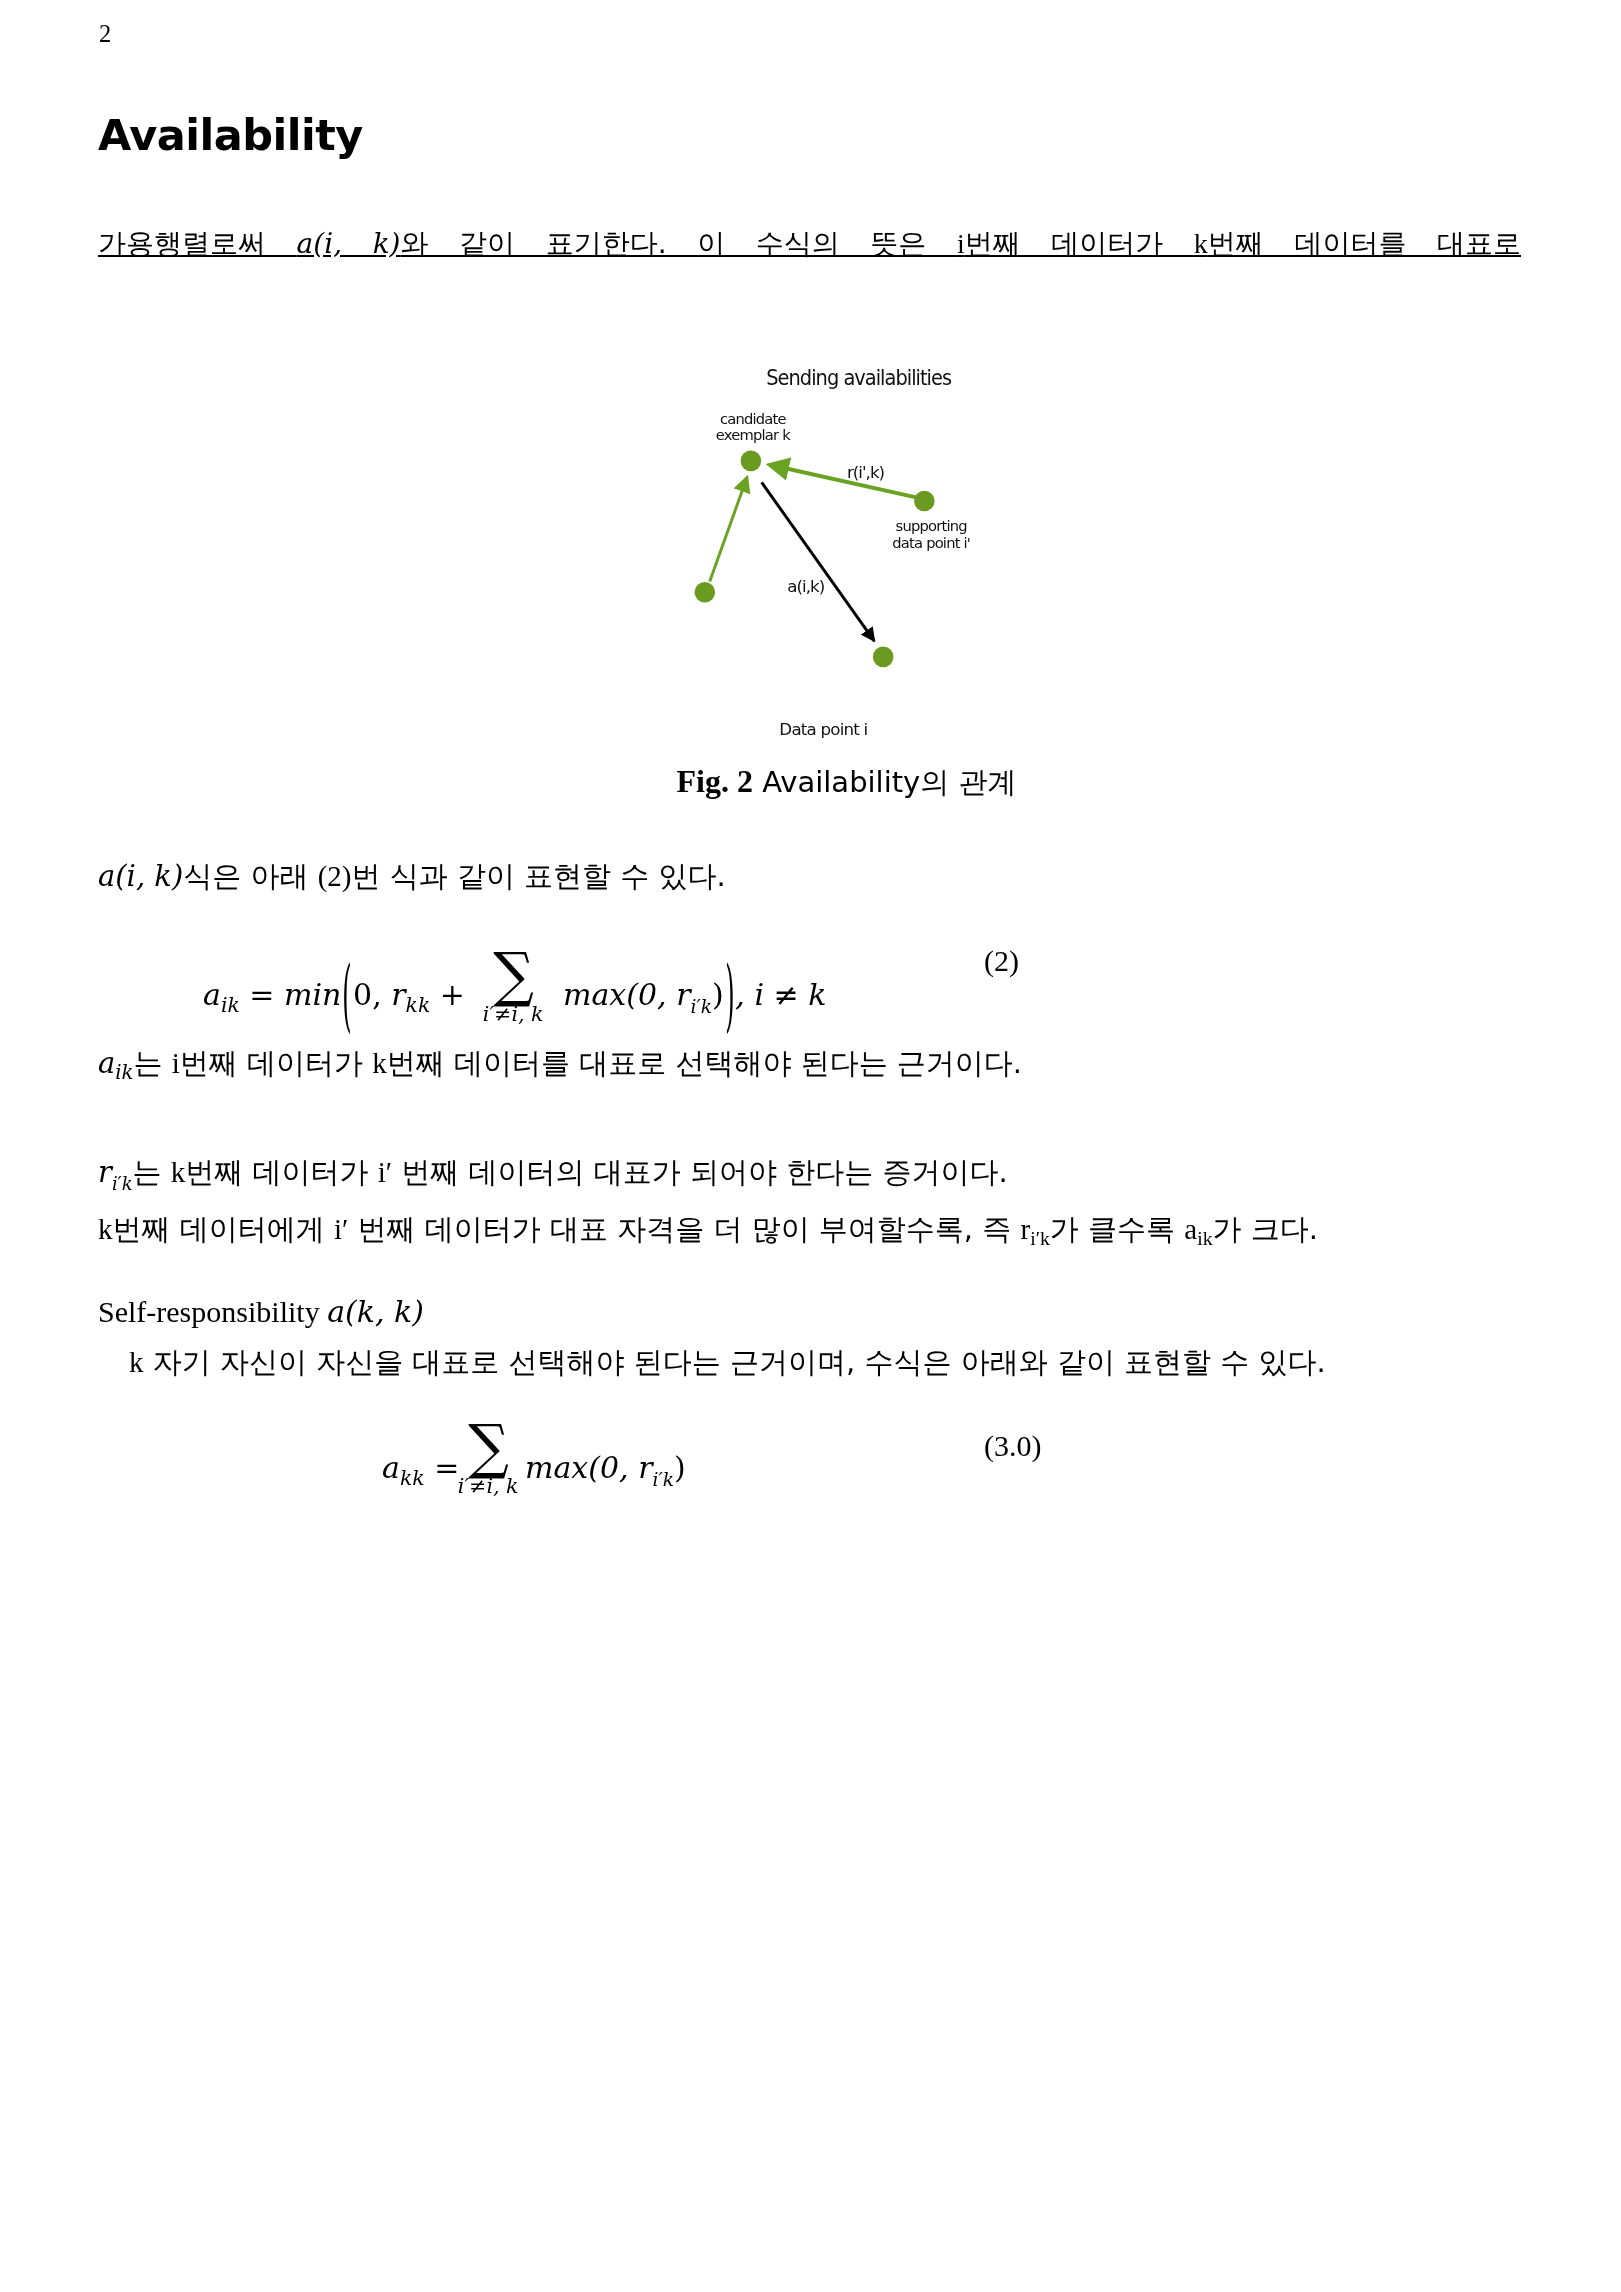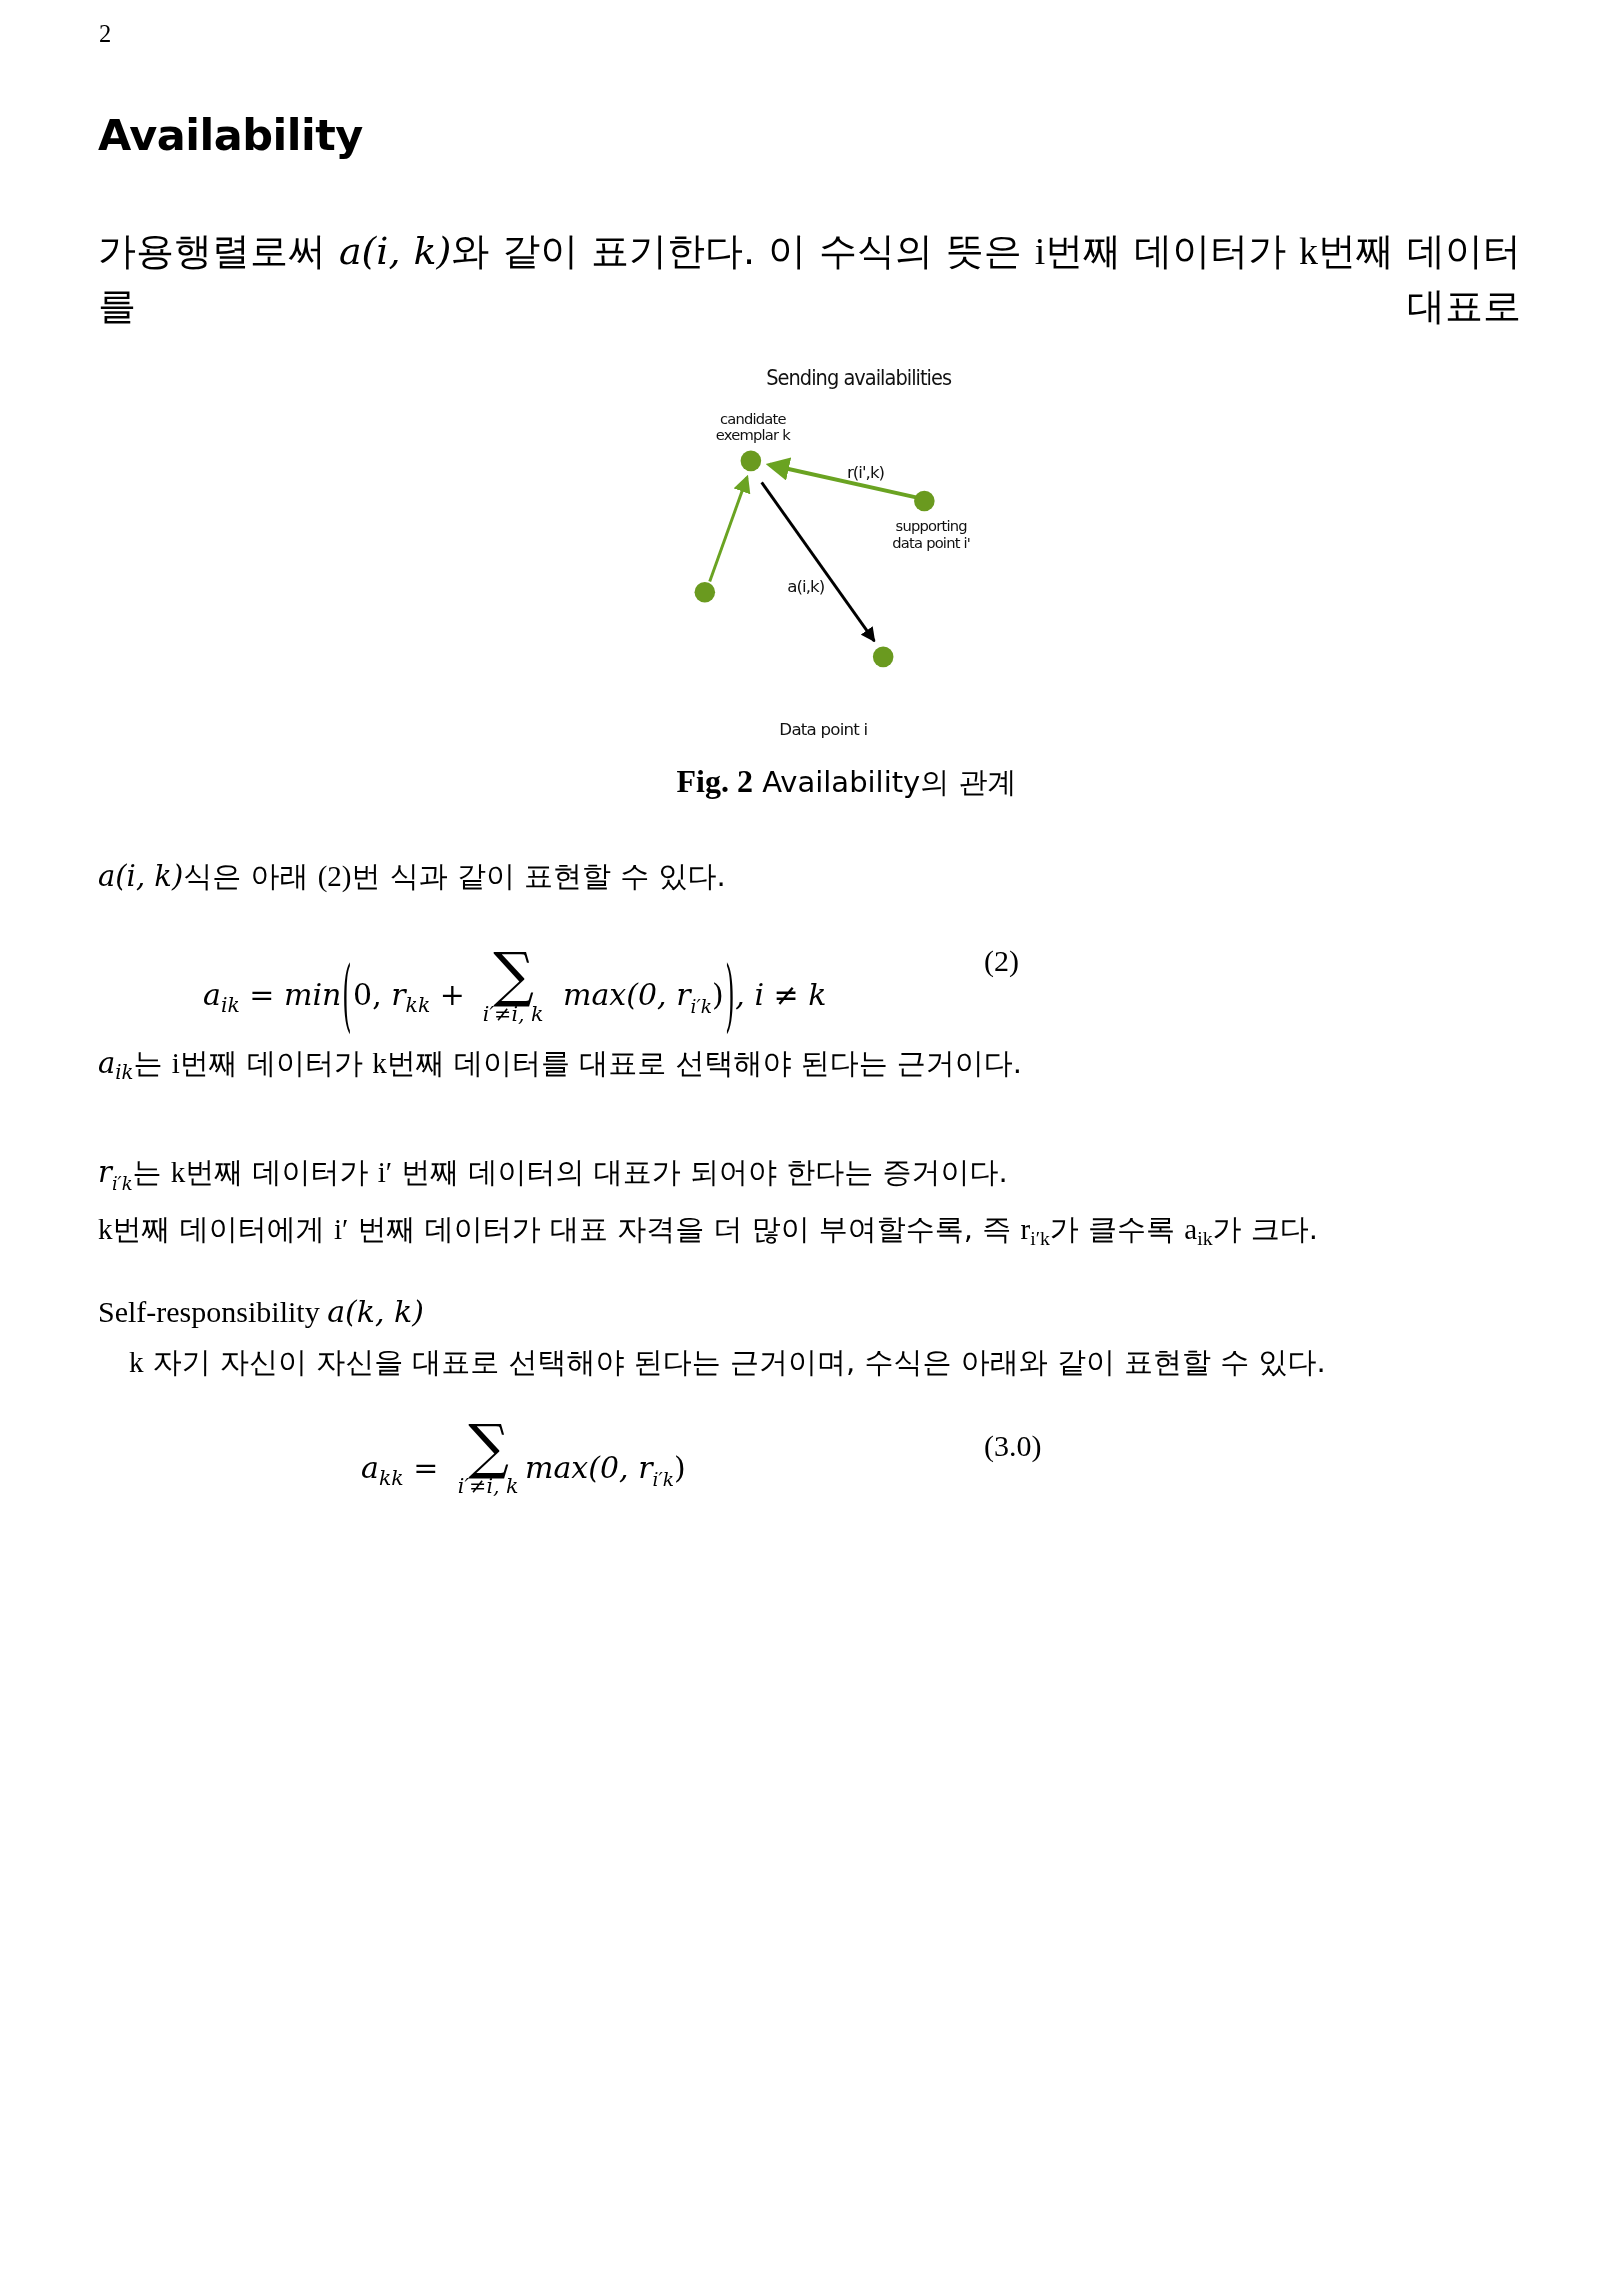--- a/index.html
+++ b/index.html
@@ -5,21 +5,21 @@
   html, body { margin: 0; padding: 0; background: #ffffff; }
   body { width: 1621px; height: 2293px; position: relative; overflow: hidden; color: #000;
          font-family: "DejaVu Sans", sans-serif; }
   .abs { position: absolute; white-space: nowrap; }
   .serif { font-family: "Liberation Serif", serif; }
   .math { font-family: "DejaVu Serif", serif; font-style: italic; }
   .mathup { font-family: "DejaVu Serif", serif; font-style: normal; }
   .page-num { left: 99px; top: 19.6px; font-size: 24.5px; font-family: "Liberation Serif", serif; }
   .heading { left: 98px; top: 110px; font-size: 43px; font-weight: bold; font-family: "DejaVu Sans", sans-serif; letter-spacing: -0.5px; }
   .body-line { font-size: 29px; line-height: 39px; }
-  .para { left: 98px; width: 1423px; white-space: normal; font-size: 38px; line-height: 55px; text-align: justify; text-align-last: left; top: 224px; }
+  .para { left: 98px; width: 1423px; white-space: normal; font-size: 28px; line-height: 55px; text-align: justify; text-align-last: left; top: 216px; text-decoration: underline; }
   .para .l1 { display: block; text-align: justify; text-align-last: justify; }
   .para .l2 { display: block; }
   .sub { font-size: 0.68em; vertical-align: -0.32em; }
   .sub2 { font-size: 0.62em; vertical-align: -0.42em; }
   .fig { left: 647px; top: 353px; width: 392px; height: 397px; }
   .fig svg { width: 392px; height: 397px; display: block; }
   .caption { left: 0; width: 1621px; top: 763px; text-align: center; font-size: 29px; padding-left: 36px; }
   .caption b { font-family: "Liberation Serif", serif; font-weight: bold; font-size: 32px; }
   .eq { font-size: 30px; }
   .eq-num { font-family: "Liberation Serif", serif; font-size: 30px; }
@@ -90,21 +90,21 @@
 <div class="abs body-line" style="left:98px; top:1044px;"><span class="math">a</span><span class="math sub">ik</span><span>는 </span><span class="serif">i</span><span>번째 데이터가 </span><span class="serif">k</span><span>번째 데이터를 대표로 선택해야 된다는 근거이다.</span></div>
 
 <div class="abs body-line" style="left:98px; top:1153px;"><span class="math">r</span><span class="math sub2">i′k</span><span>는 </span><span class="serif">k</span><span>번째 데이터가 </span><span class="serif">i′</span><span> 번째 데이터의 대표가 되어야 한다는 증거이다.</span></div>
 
 <div class="abs body-line" style="left:98px; top:1210px;"><span class="serif">k</span><span>번째 데이터에게 </span><span class="serif">i′</span><span> 번째 데이터가 대표 자격을 더 많이 부여할수록, 즉 </span><span class="serif">r</span><span class="serif sub">i′k</span><span>가 클수록 </span><span class="serif">a</span><span class="serif sub">ik</span><span>가 크다.</span></div>
 
 <div class="abs" style="left:98px; top:1294px; font-size:30px;"><span class="serif">Self-responsibility </span><span class="math">a(k, k)</span></div>
 
 <div class="abs body-line" style="left:129px; top:1343px;"><span class="serif">k</span><span> 자기 자신이 자신을 대표로 선택해야 된다는 근거이며, 수식은 아래와 같이 표현할 수 있다.</span></div>
 
-<div class="abs eq" style="left:361px; top:1443px; height:49px; line-height:49px;">
+<div class="abs eq" style="left:382px; top:1443px; height:49px; line-height:49px;">
   <span class="math">a</span><span class="math sub">kk</span><span class="mathup"> = </span>
 </div>
 <div class="abs" style="left:459px; top:1415px; width:59px; text-align:center;">
   <div class="sigma" style="line-height:63px;">∑</div>
   <div class="under" style="margin-left:-9.8px; margin-top:-3.9px; width:78px;">i′≠i, k</div>
 </div>
 <div class="abs eq" style="left:525px; top:1443px; height:49px; line-height:49px;">
   <span class="math">max(0, </span><span class="math">r</span><span class="math sub2">i′k</span><span class="mathup">)</span>
 </div>
 <div class="abs eq-num" style="left:984px; top:1429px;">(3.0)</div>

